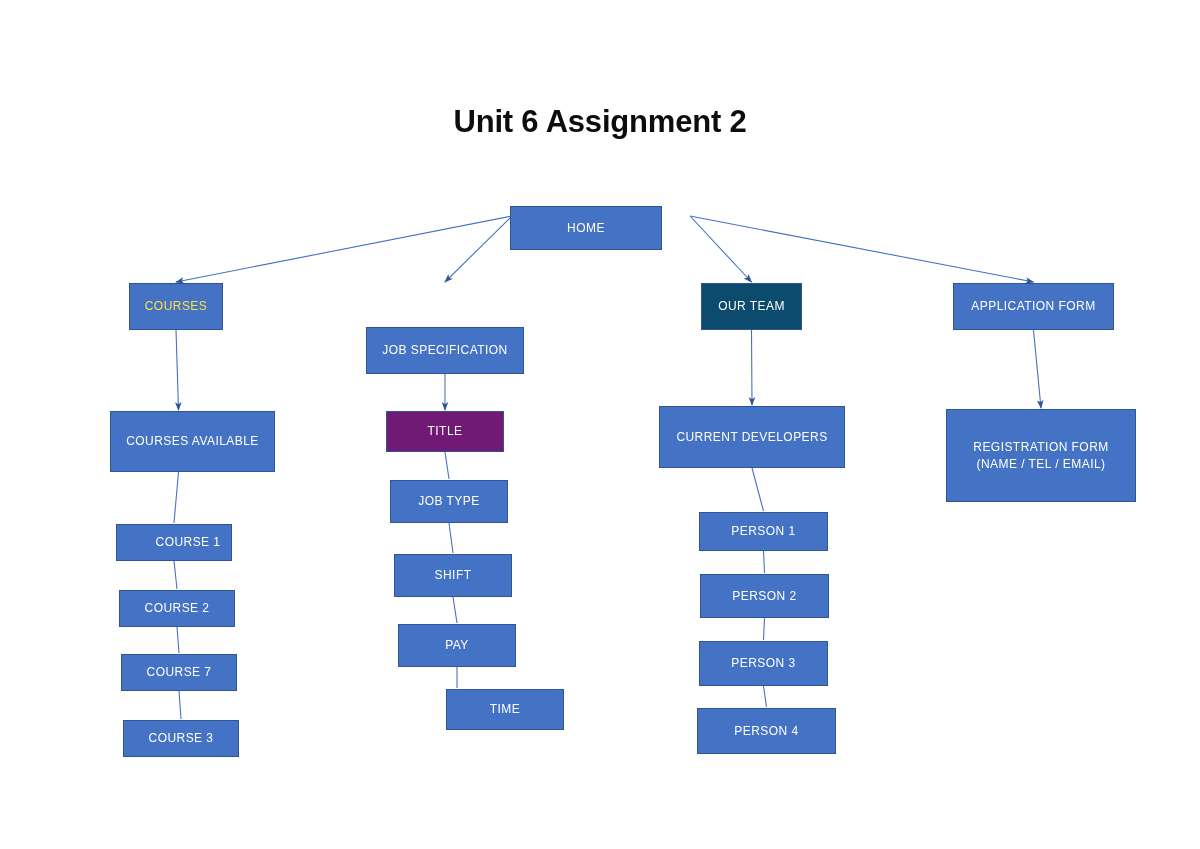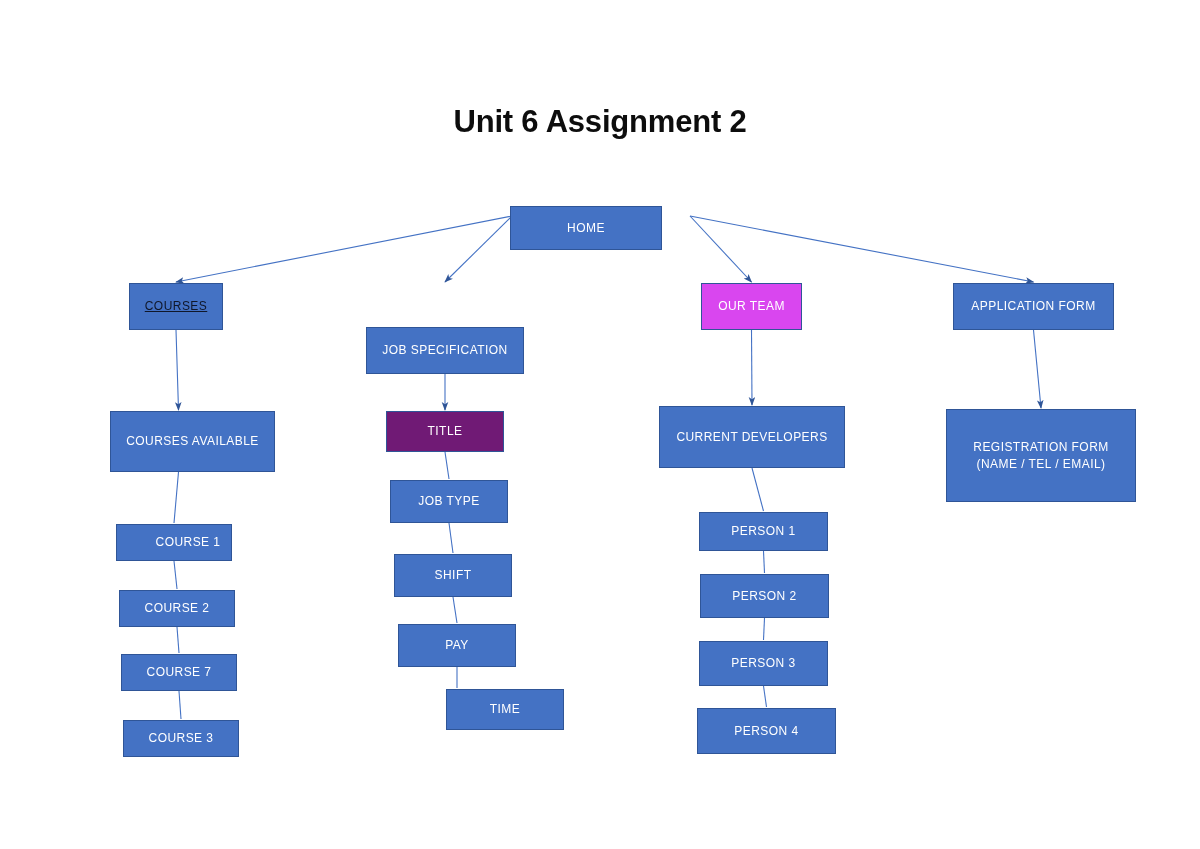--- a/index.html
+++ b/index.html
@@ -97,27 +97,27 @@
         <line x1="764.5" y1="618" x2="763.5" y2="640" stroke="#4472C4" stroke-width="1.1"></line>
         <line x1="763.5" y1="686" x2="766.5" y2="707" stroke="#4472C4" stroke-width="1.1"></line>
         <line x1="1033.5" y1="330" x2="1041" y2="408" stroke="#4472C4" stroke-width="1.1" marker-end="url(#arrowhead)"></line>
       </g>
   </svg>
 
   <div id="node-layer">
       <div class="node" style="left: 510px; top: 171px; width: 152px; height: 44px; background: rgb(68, 114, 196); border-color: rgb(47, 85, 151); color: rgb(255, 255, 255); margin-top: 35px;">
         <span class="label">HOME</span>
       </div>
-      <div class="node" style="left: 129px; top: 283px; width: 94px; height: 47px; background: rgb(68, 114, 196); border-color: rgb(47, 85, 151); color: #0f172a; text-decoration: underline;">
+      <div class="node" style="left: 129px; top: 283px; width: 94px; height: 47px; background: rgb(68, 114, 196); border-color: rgb(47, 85, 151); color: #fde047;">
         <span class="label">COURSES</span>
       </div>
       <div class="node" style="left: 366px; top: 283px; width: 158px; height: 47px; background: rgb(68, 114, 196); border-color: rgb(47, 85, 151); color: rgb(255, 255, 255); margin-top: 44px;">
         <span class="label">JOB SPECIFICATION</span>
       </div>
-      <div class="node" style="left: 701px; top: 283px; width: 101px; height: 47px; background: #d946ef; border-color: rgb(47, 85, 151); color: rgb(255, 255, 255);">
+      <div class="node" style="left: 701px; top: 283px; width: 101px; height: 47px; background: #0c4a6e; border-color: rgb(47, 85, 151); color: rgb(255, 255, 255);">
         <span class="label">OUR TEAM</span>
       </div>
       <div class="node" style="left: 953px; top: 283px; width: 161px; height: 47px; background: rgb(68, 114, 196); border-color: rgb(47, 85, 151); color: rgb(255, 255, 255);">
         <span class="label">APPLICATION FORM</span>
       </div>
       <div class="node" style="left: 96px; top: 411px; width: 165px; height: 61px; background: rgb(68, 114, 196); border-color: rgb(47, 85, 151); color: rgb(255, 255, 255); margin-left: 14px;">
         <span class="label">COURSES AVAILABLE</span>
       </div>
       <div class="node" style="left: 116px; top: 524px; width: 116px; height: 37px; background: rgb(68, 114, 196); border-color: rgb(47, 85, 151); color: rgb(255, 255, 255); padding-left: 32px;">
         <span class="label">COURSE 1</span>

